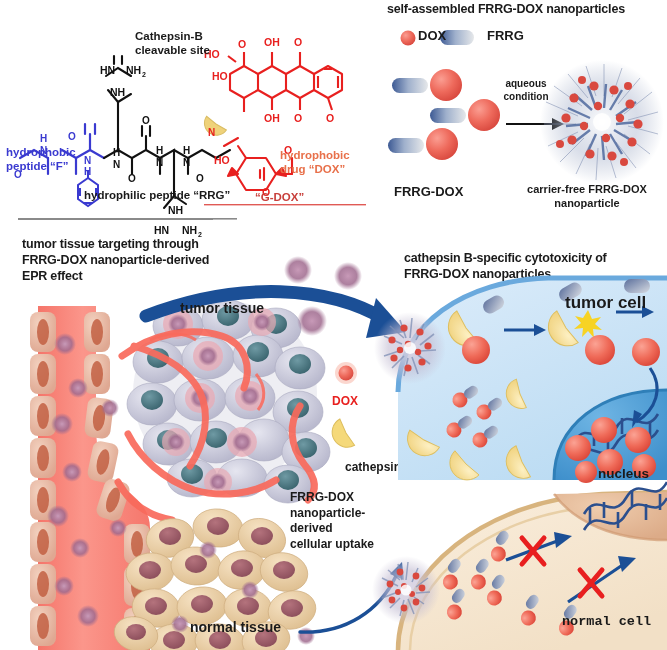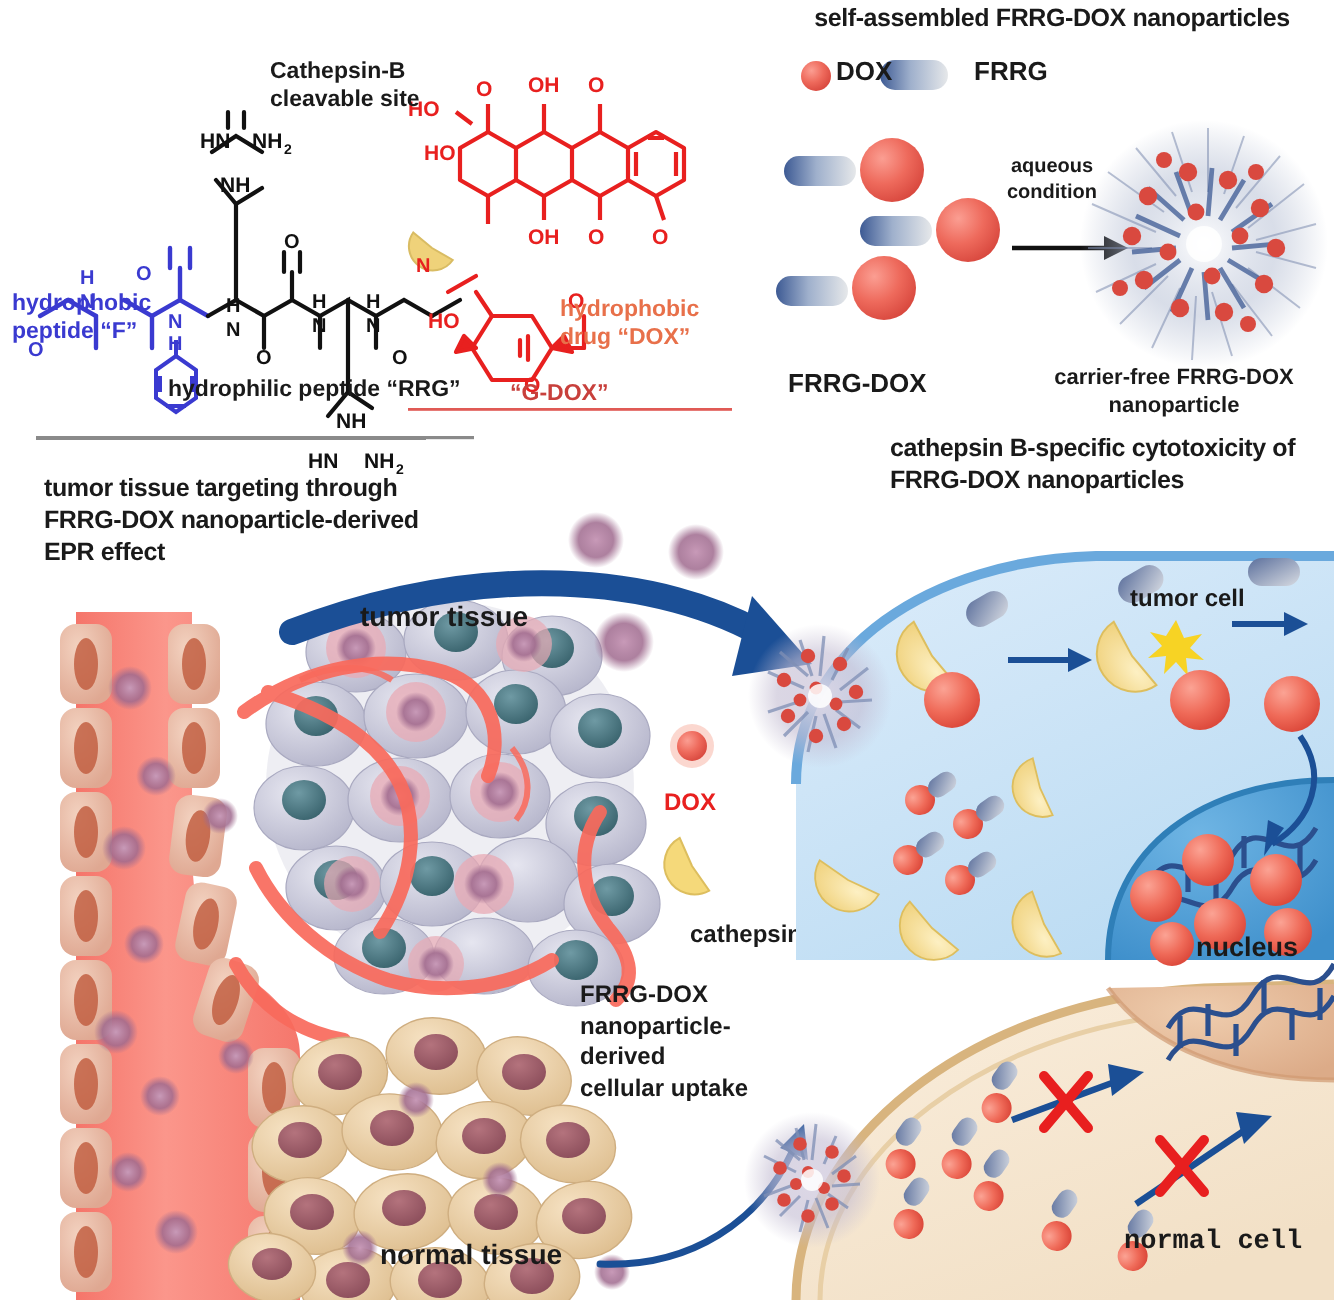--- a/index.html
+++ b/index.html
@@ -141,21 +141,21 @@
 
 <div class="abs lbl nodrag" style="left:84px;top:188px;">hydrophilic peptide “RRG”</div>
 
 <div class="abs lbl orng nodrag" style="left:280px;top:148px;line-height:1.22;">
   <div>hydrophobic</div>
   <div>drug “DOX”</div>
 </div>
 
 <div class="abs lbl nodrag" style="left:255px;top:190px;color:#c8403c;">“G-DOX”</div>
 
-<div class="abs ttl nodrag" style="left:390px;top:2px;width:272px;text-align:center;">self-assembled FRRG-DOX nanoparticles</div>
+<div class="abs ttl nodrag" style="left:370px;top:2px;width:272px;text-align:center;">self-assembled FRRG-DOX nanoparticles</div>
 
 <svg class="abs" style="left:388px;top:24px;" width="279" height="192">
   <defs>
     <radialGradient id="doxg" cx="35%" cy="32%" r="72%">
       <stop offset="0%" stop-color="#fb9e92"></stop>
           <stop offset="55%" stop-color="#ee6a5c"></stop>
       <stop offset="100%" stop-color="#d9493f"></stop>
     </radialGradient>
     <linearGradient id="frrgg" x1="0" y1="0" x2="1" y2="0">
       <stop offset="0%" stop-color="#3d5a94"></stop>
@@ -497,21 +497,21 @@
 
 <div class="abs lbl nodrag" style="left:305px;top:460px;font-size:12px;margin-left:40px;">cathepsin B</div>
 
 <div class="abs lbl nodrag" style="left:290px;top:490px;line-height:1.3;font-size:12px;">
   <div>FRRG-DOX</div>
   <div>nanoparticle-</div>
   <div>derived</div>
   <div>cellular uptake</div>
 </div>
 
-<div class="abs ttl nodrag" style="left:404px;top:216px;line-height:1.28;margin-left:41px;">
+<div class="abs ttl nodrag" style="left:404px;top:250px;line-height:1.28;">
   <div>cathepsin B-specific cytotoxicity of</div>
   <div>FRRG-DOX nanoparticles</div>
 </div>
 
 <svg class="abs" style="left:388px;top:272px;" width="279" height="378">
   <defs>
     <linearGradient id="tcg" x1="0" y1="0" x2="0.6" y2="1">
       <stop offset="0%" stop-color="#dcecfa"></stop>
           <stop offset="100%" stop-color="#bcdcf3"></stop>
     </linearGradient>
@@ -744,19 +744,19 @@
       <line x1="180" y1="330" x2="236" y2="292" stroke="#1b4f96" stroke-width="3.2"></line>
       <polygon points="230,284 248,286 234,300" fill="#1b4f96"></polygon>
       <g stroke="#e81f1f" stroke-width="5" stroke-linecap="round">
         <line x1="192" y1="298" x2="214" y2="324"></line>
             <line x1="214" y1="298" x2="192" y2="324"></line>
       </g>
     </g>
   </g>
 </svg>
 
-<div class="abs lbl nodrag" style="left:565px;top:292px;font-size:12px;">tumor  cell</div>
+<div class="abs lbl nodrag" style="left:565px;top:292px;font-size:17px;">tumor  cell</div>
 
 <div class="abs lbl nodrag" style="left:598px;top:466px;font-size:13.5px;">nucleus</div>
 
 <div class="abs lbl nodrag" style="left:562px;top:614px;font-size:13.5px;font-family:Liberation Mono, monospace;">normal cell</div>
 
 </div>
 
 </body></html>

